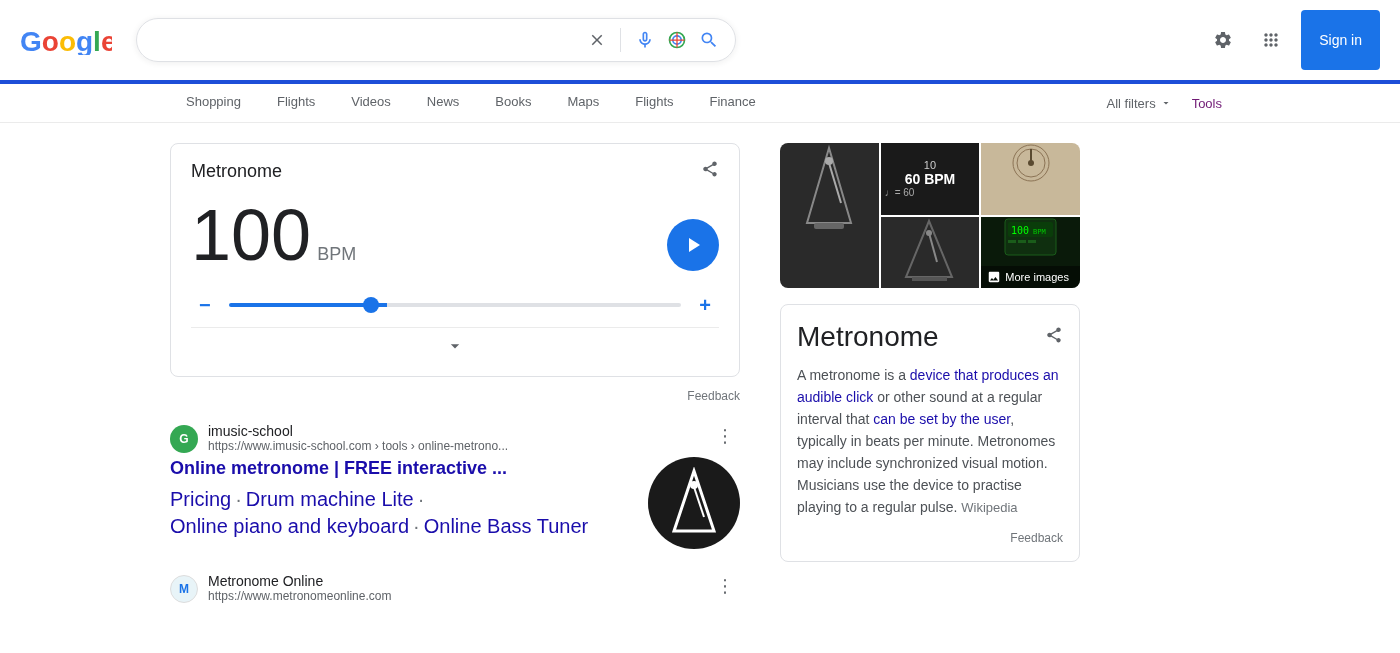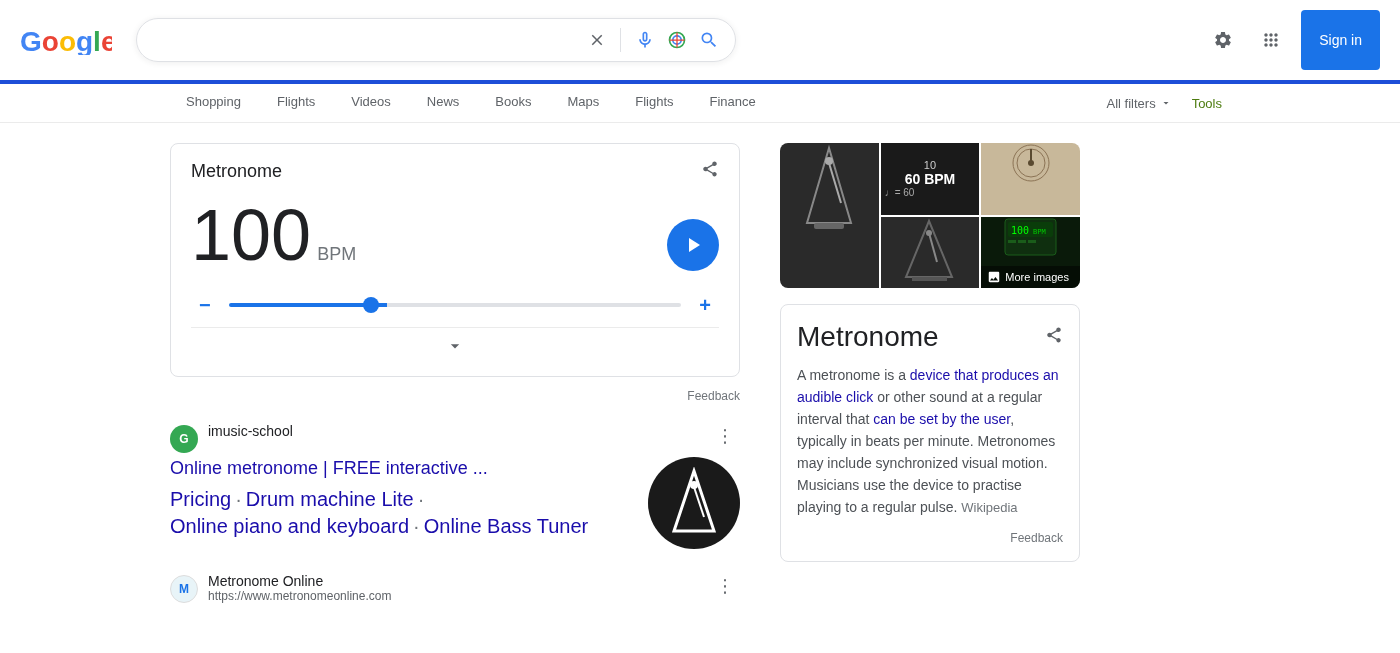--- a/index.html
+++ b/index.html
@@ -103,21 +103,21 @@
       align-items: center;
       gap: 4px;
       color: #5f6368;
       font-size: 13px;
       cursor: pointer;
       background: none;
       border: none;
       padding: 10px 8px;
     }
     .tools-btn {
-      color: #4d7c0f;
+      color: #701a75;
       font-size: 13px;
       cursor: pointer;
       background: none;
       border: none;
       padding: 10px 8px;
     }
 
     
     #main {
       display: flex;
@@ -286,20 +286,21 @@
       align-items: flex-start;
     }
     .result-content { flex: 1; }
     .result-title {
       font-size: 18px;
       color: #1a0dab;
       text-decoration: none;
       display: block;
       margin-bottom: 4px;
       line-height: 1.3;
+      font-weight: bold;
     }
     .result-snippet {
       font-size: 14px;
       color: #4d5156;
       line-height: 1.5;
       margin-top: 4px;
     }
     .result-snippet b { color: #202124; font-weight: 700; }
     .result-links {
       margin-top: 8px;
@@ -521,20 +522,21 @@
       <span>Feedback</span>
     </div>
 
     <div class="result-item">
       <div class="result-top">
         <div class="site-favicon" style="background:#34a853; color:white;">
           <span>G</span>
         </div>
         <div class="site-info">
           <div class="site-name">imusic-school</div>
+          <div class="site-url">https://www.imusic-school.com › tools › online-metrono...</div>
         </div>
         <button class="result-menu-btn">⋮</button>
       </div>
       <div class="result-with-thumb">
         <div class="result-content">
           <a class="result-title" href="#">Online metronome | FREE interactive ...</a>
           <div class="result-links">
             <a class="result-link" href="#">Pricing</a>
             <span class="result-link-sep"> · </span>
             <a class="result-link" href="#">Drum machine Lite</a>

